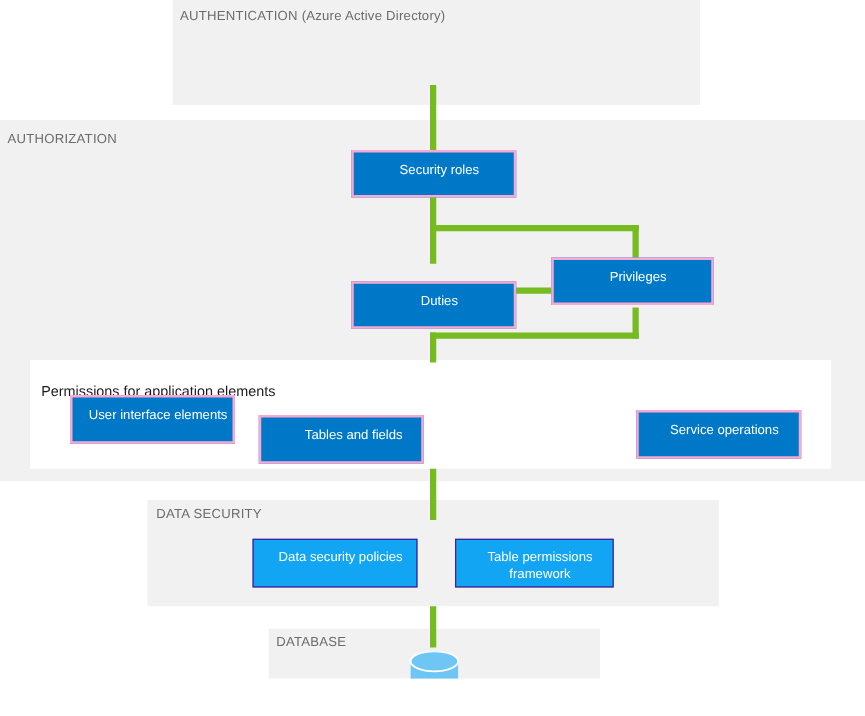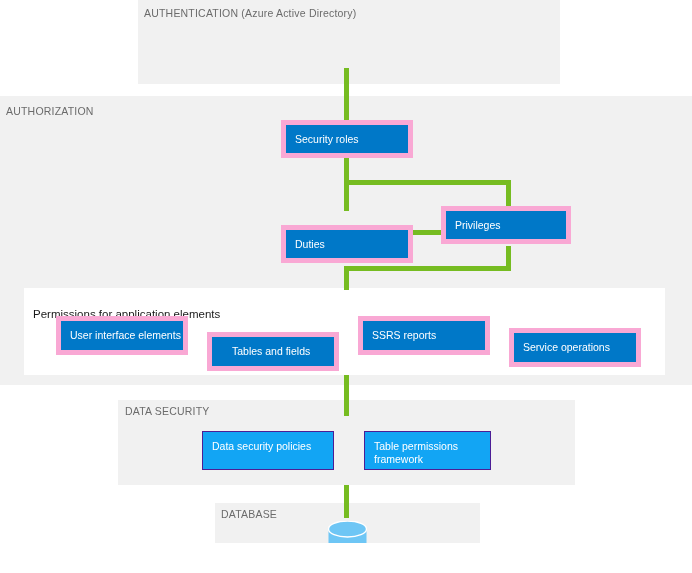--- a/index.html
+++ b/index.html
@@ -11,20 +11,21 @@
   body {
     font-family: "Liberation Sans", sans-serif;
     -webkit-font-smoothing: antialiased;
   }
   #diagram {
     position: relative;
     width: 692px;
     height: 543px;
     background: #ffffff;
     overflow: hidden;
+    text-align: center;
   }
   .panel {
     position: absolute;
     background: #f1f1f1;
   }
   .panel-white {
     position: absolute;
     background: #ffffff;
   }
   .panel-label {
@@ -49,21 +50,21 @@
     padding: 8px 0 0 9px;
     white-space: pre-line;
     z-index: 5;
   }
   .node-dark {
     background: #005087;
     border: 1px solid #4a8fbd;
   }
   .node-mid {
     background: #0078c8;
-    border: 5px solid #f9a8d4;
+    border: 2px solid #f9a8d4;
   }
   .node-bright {
     background: #12a5f4;
     border: 1px solid #4c1d95;
   }
   .conn {
     position: absolute;
     background: #76bc21;
     z-index: 2;
   }
@@ -101,21 +102,20 @@
 
   <div class="conn" style="left:506px; top:246px; width:5px; height:25px;"></div>
   <div class="conn" style="left:344px; top:266px; width:167px; height:5px;"></div>
   <div class="conn" style="left:344px; top:266px; width:5px; height:24px;"></div>
 
   <div class="panel-white" style="left:24px; top:288px; width:641px; height:87px;"></div>
   <div class="panel-title-dark" style="left:33px; top:308px;">Permissions for application elements</div>
 
   <div class="node node-mid" style="left:56px; top:316px; width:132px; height:39px;">User interface elements</div>
   <div class="node node-mid" style="left:207px; top:332px; width:132px; height:39px;padding-left:20px;">Tables and fields</div>
-  <div class="node node-mid" style="left:358px; top:316px; width:132px; height:39px;">SSRS reports</div>
   <div class="node node-mid" style="left:509px; top:328px; width:132px; height:39px;">Service operations</div>
 
   <div class="conn" style="left:344px; top:375px; width:5px; height:41px;"></div>
 
   <div class="panel" style="left:118px; top:400px; width:457px; height:85px;"></div>
   <div class="panel-label" style="left:125px; top:405px;">DATA SECURITY</div>
 
   <div class="node node-bright" style="left:202px; top:431px; width:132px; height:39px;">Data security policies</div>
   <div class="node node-bright" style="left:364px; top:431px; width:127px; height:39px;">Table permissions
 framework</div>

